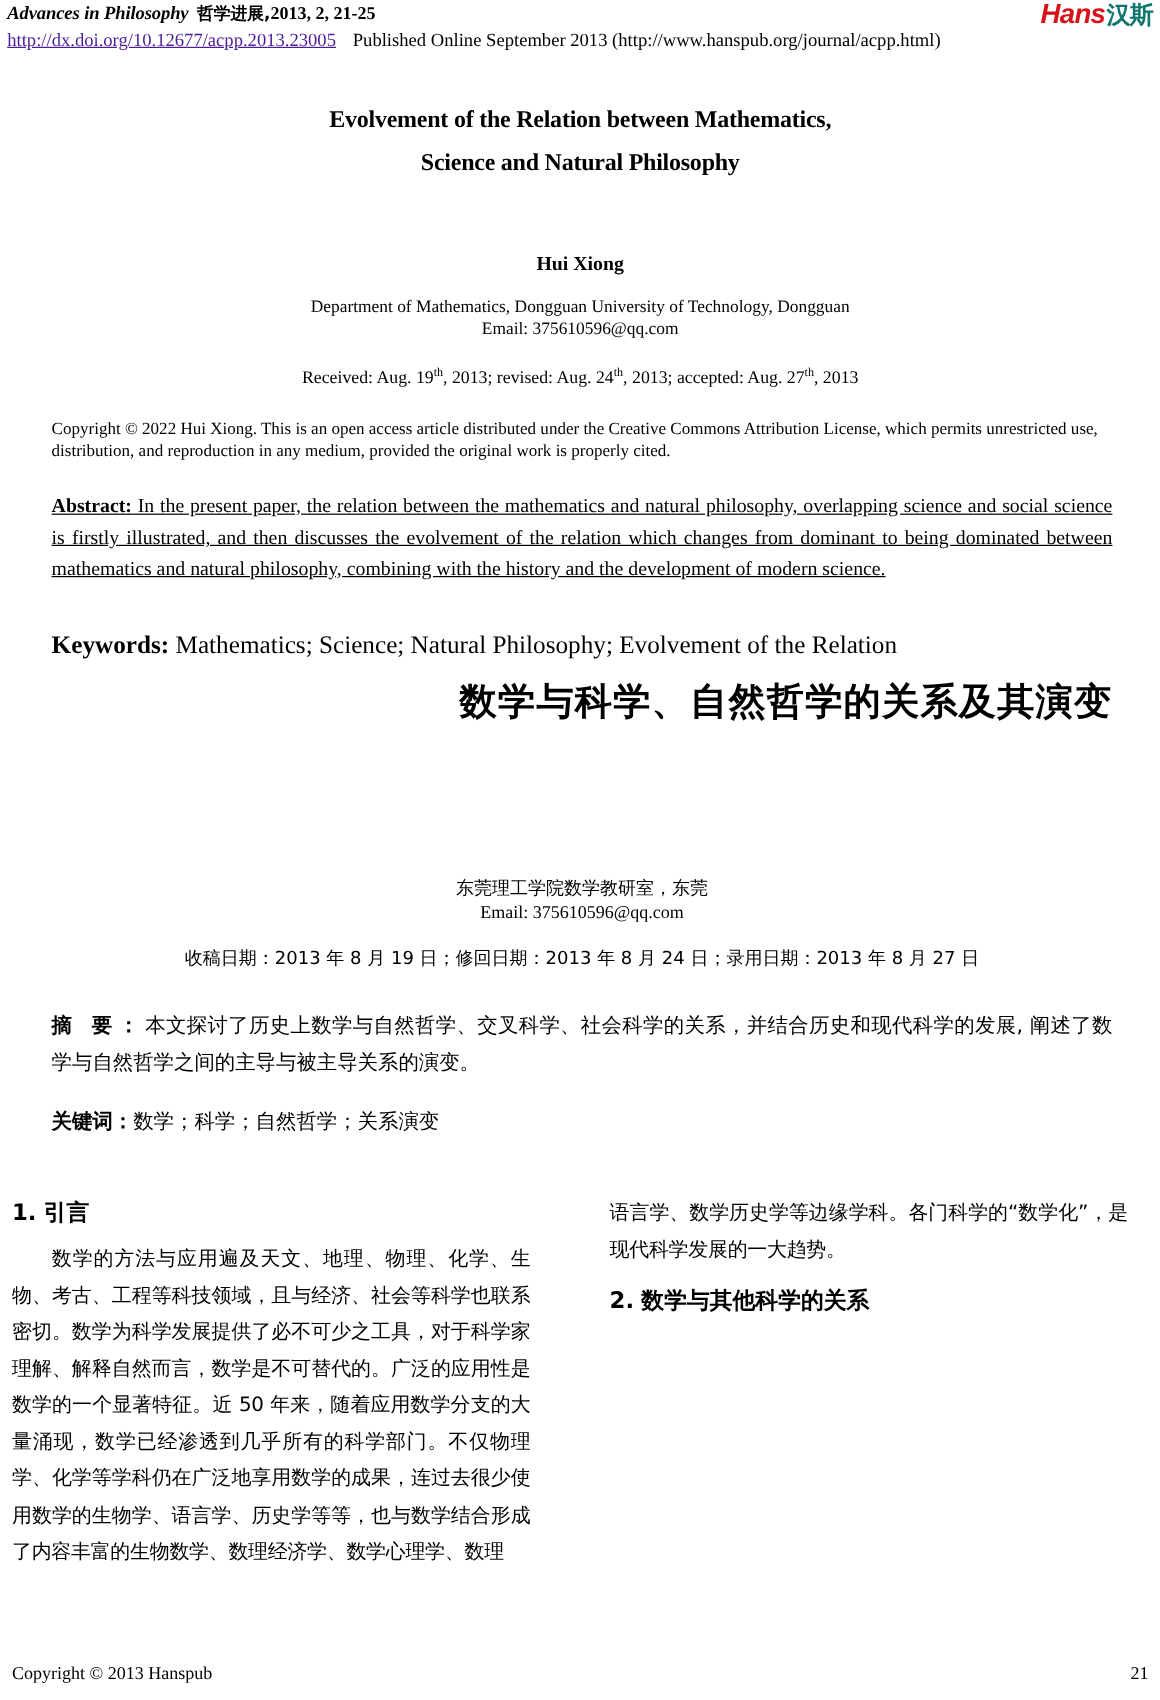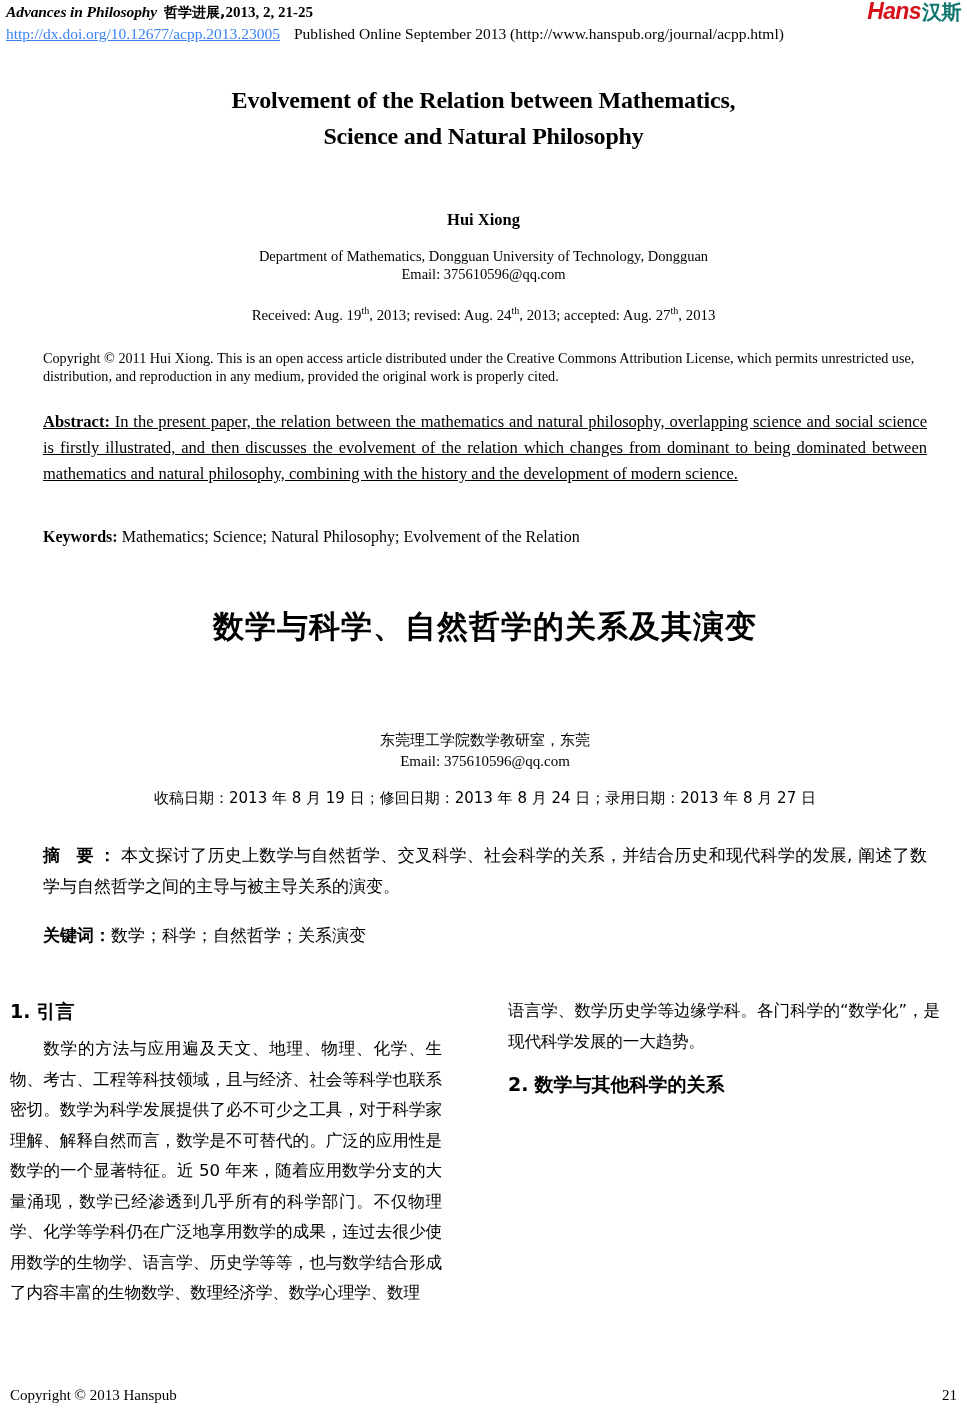--- a/index.html
+++ b/index.html
@@ -77,37 +77,37 @@
     margin-left: 1px;
   }
   .masthead-row2 {
     height: 22px;
     line-height: 22px;
     white-space: nowrap;
     font-size: 15.5px;
     margin-top: 1px;
   }
   .doi-link {
-    color: #3b82f6;
+    color: #4c1d95;
     text-decoration: underline;
     font-size: 15.5px;
   }
   .pub-online {
     font-size: 15.5px;
     margin-left: 14px;
   }
 
   
   .title-en {
     position: absolute;
     top: 82px;
     left: 70px;
     width: 827px;
     text-align: center;
-    font-size: 24px;
+    font-size: 20px;
     font-weight: bold;
     line-height: 36px;
     letter-spacing: -0.2px;
   }
   .author-en {
     position: absolute;
     top: 210px;
     left: 70px;
     width: 827px;
     text-align: center;
@@ -155,32 +155,32 @@
     text-align: justify;
     text-justify: inter-word;
     text-decoration: underline;
   }
   .abstract-en .lbl { font-weight: bold; }
   .keywords-en {
     position: absolute;
     top: 524px;
     left: 43px;
     width: 884px;
-    font-size: 16px;
+    font-size: 21px;
     line-height: 26px;
   }
   .keywords-en .lbl { font-weight: bold; }
 
   
   .title-cn {
     position: absolute;
-    top: 606px;
-    left: 43px;
-    width: 884px;
-    text-align: center;
+    top: 564px;
+    left: 43px;
+    width: 884px;
+    text-align: right;
     font-family: "DejaVu Sans", sans-serif;
     font-weight: bold;
     font-size: 31px;
     letter-spacing: 1px;
   }
   .author-cn {
     position: absolute;
     top: 688px;
     left: 43px;
     width: 884px;
@@ -299,21 +299,21 @@
 
   <div class="author-en">Hui Xiong</div>
 
   <div class="affil-en">
     <div>Department of Mathematics, Dongguan University of Technology, Dongguan</div>
     <div>Email: 375610596@qq.com</div>
   </div>
 
   <div class="dates-en"><span>Received: Aug. 19</span><sup>th</sup><span>, 2013; revised: Aug. 24</span><sup>th</sup><span>, 2013; accepted: Aug. 27</span><sup>th</sup><span>, 2013</span></div>
 
-  <div class="copyright-note">Copyright © 2011 Hui Xiong. This is an open access article distributed under the Creative Commons Attribution License, which permits unrestricted use, distribution, and reproduction in any medium, provided the original work is properly cited.</div>
+  <div class="copyright-note">Copyright © 2022 Hui Xiong. This is an open access article distributed under the Creative Commons Attribution License, which permits unrestricted use, distribution, and reproduction in any medium, provided the original work is properly cited.</div>
 
   <div class="abstract-en"><span class="lbl">Abstract:</span><span> In the present paper, the relation between the mathematics and natural philosophy, overlapping science and social science is firstly illustrated, and then discusses the evolvement of the relation which changes from dominant to being dominated between mathematics and natural philosophy, combining with the history and the development of modern science.</span></div>
 
   <div class="keywords-en"><span class="lbl">Keywords:</span><span> Mathematics; Science; Natural Philosophy; Evolvement of the Relation</span></div>
 
   <div class="title-cn">数学与科学、自然哲学的关系及其演变</div>
 
   <div class="affil-cn">
     <div class="cn">东莞理工学院数学教研室，东莞</div>
     <div>Email: 375610596@qq.com</div>

